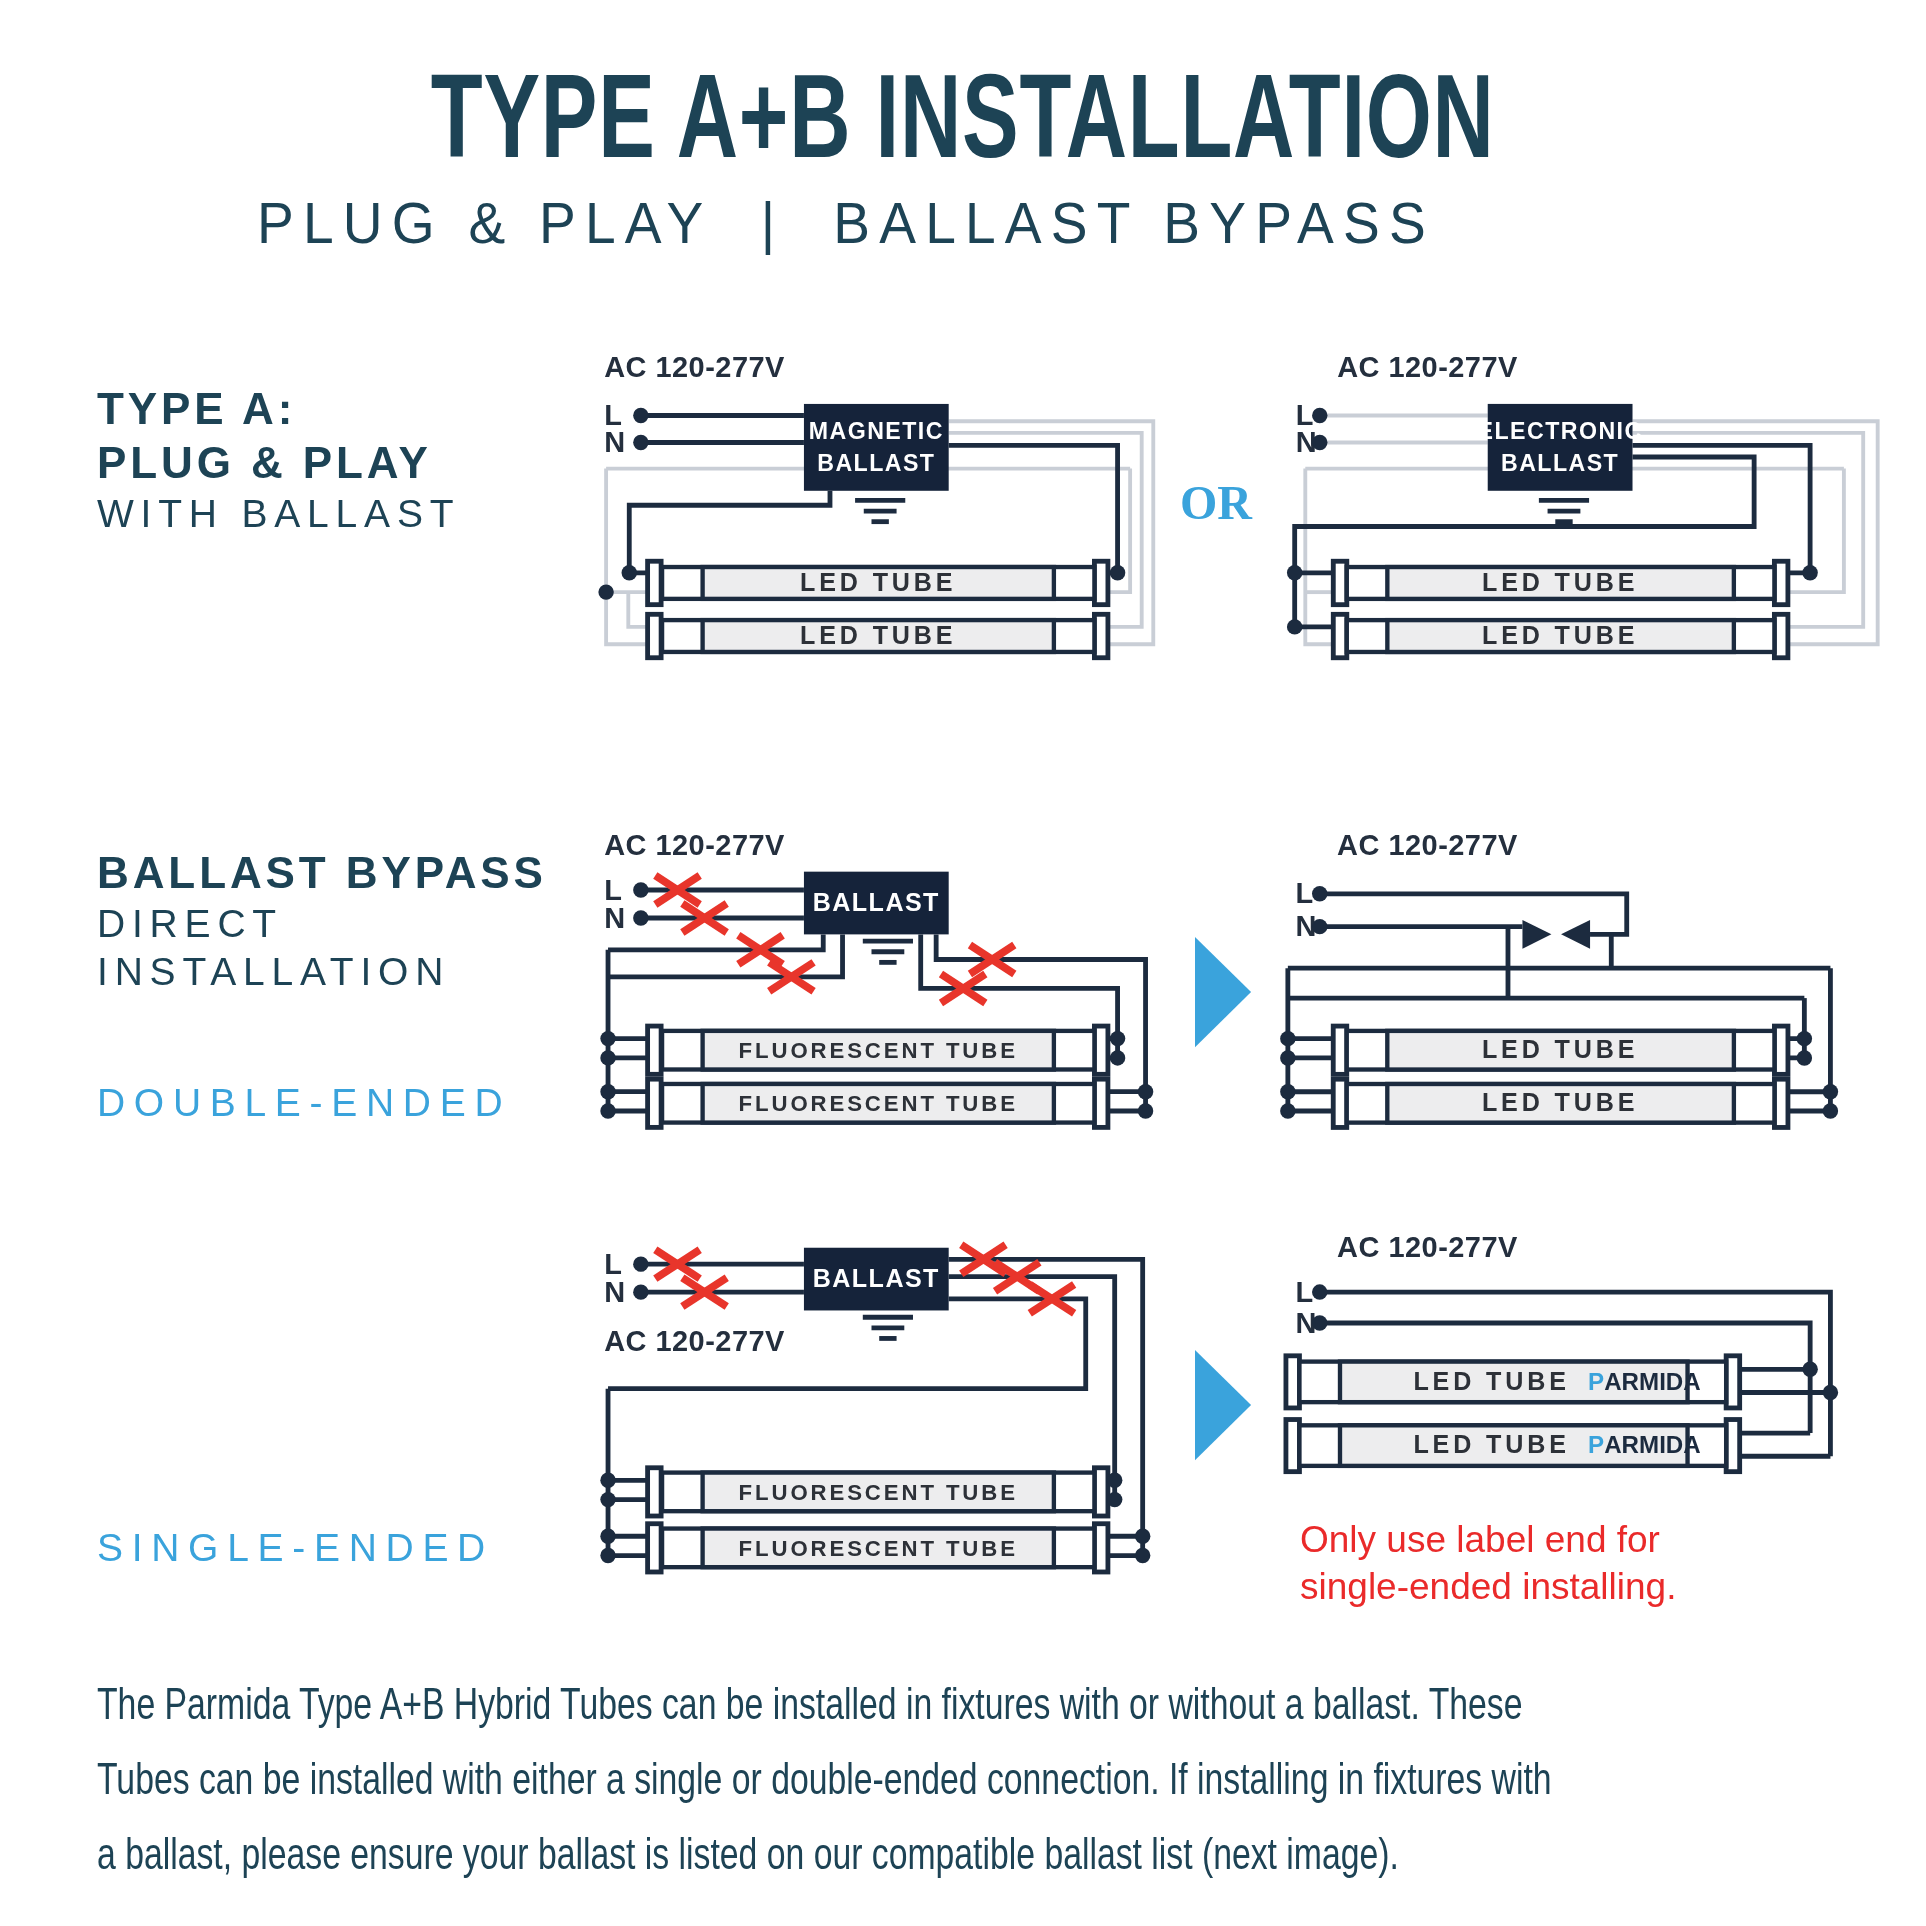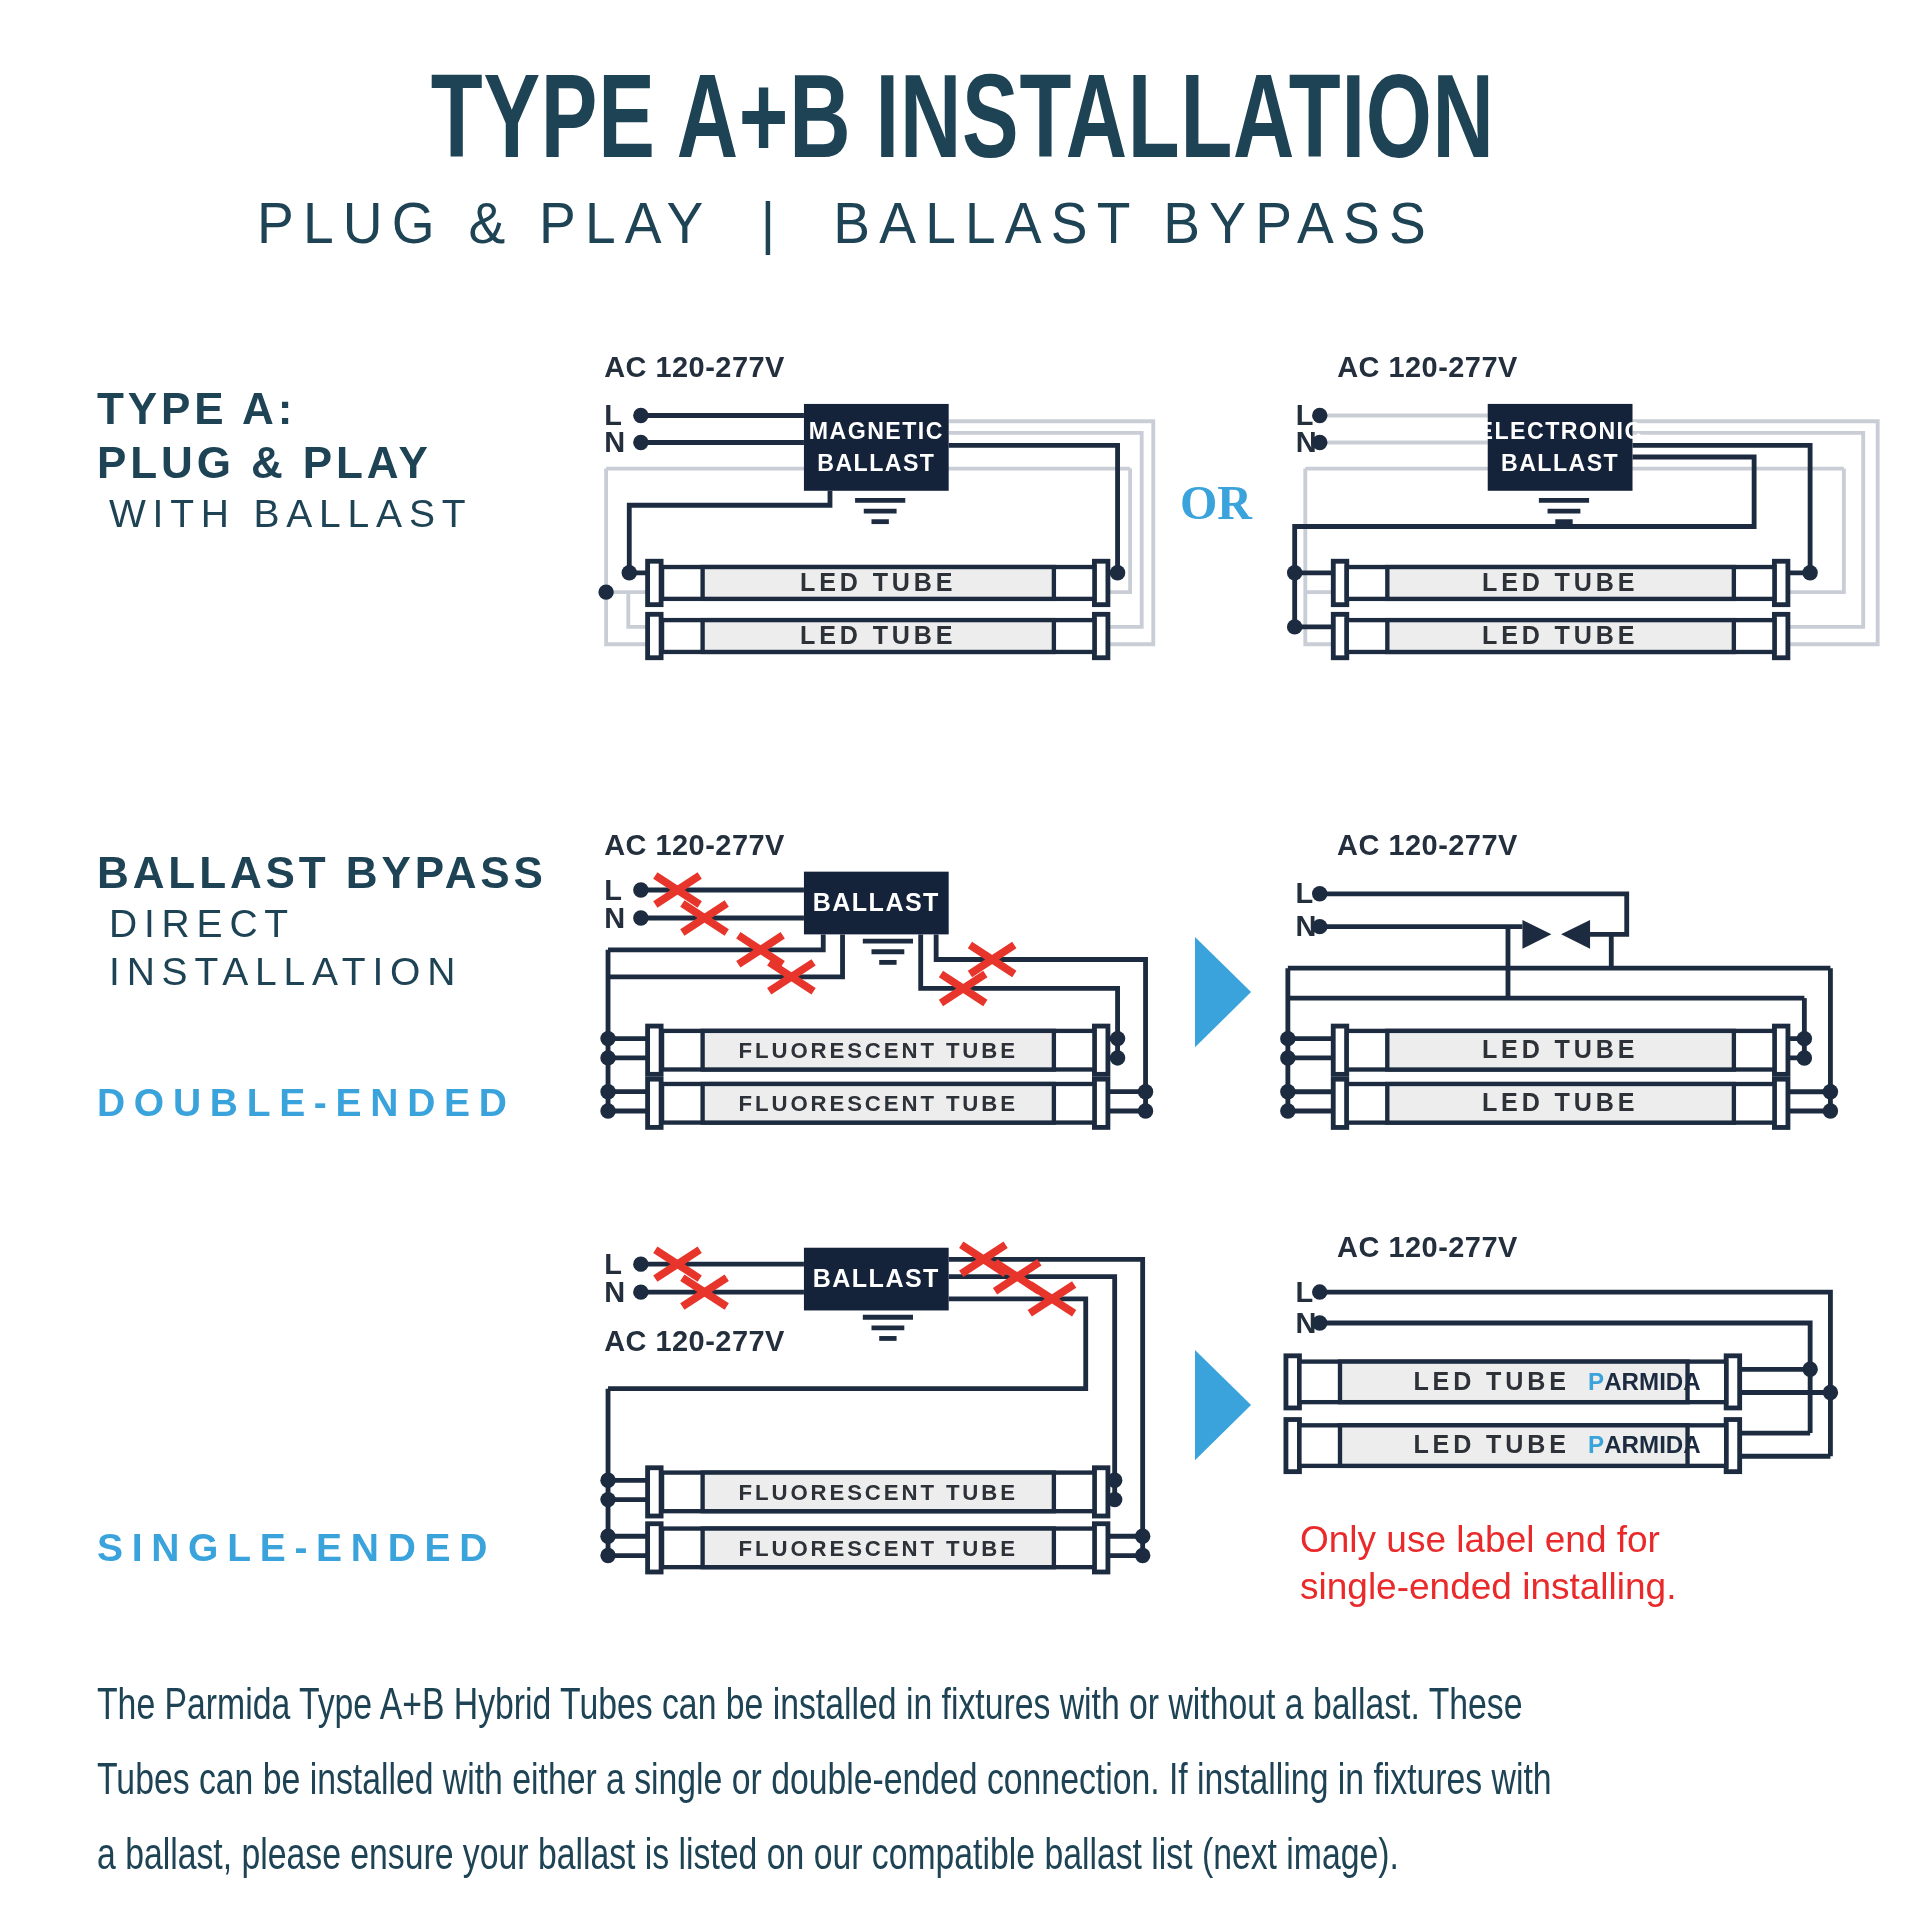--- a/index.html
+++ b/index.html
@@ -14,22 +14,22 @@
   
   .title-wrap{left:0;top:48px;width:1926px;text-align:center;color:var(--navy);}
   .title-inner{display:inline-block;font-size:118px;font-weight:700;letter-spacing:1px;
        transform:scaleX(.72);transform-origin:50% 50%;white-space:pre;}
   .subtitle-wrap{left:0;top:189px;width:1691px;text-align:center;color:var(--navy);}
   .subtitle-inner{display:inline-block;font-size:58px;font-weight:400;letter-spacing:9.7px;
        transform:scaleX(.95);transform-origin:50% 50%;white-space:pre;}
   
   .sec{color:var(--navy);white-space:nowrap;}
   .sec .b{font-size:44px;font-weight:700;letter-spacing:3.9px;line-height:54px;}
-  .sec .r{font-size:39px;font-weight:400;letter-spacing:6.8px;line-height:48px;margin-left:12px;}
-  .endlabel{color:var(--blue);font-size:39px;font-weight:700;letter-spacing:8.7px;white-space:nowrap;}
+  .sec .r{font-size:39px;font-weight:400;letter-spacing:6.8px;line-height:48px;}
+  .endlabel{color:var(--blue);font-size:39px;font-weight:400;letter-spacing:8.7px;white-space:nowrap;}
   .or{color:var(--blue);font-size:48px;font-weight:700;font-family:Liberation Serif, serif;}
   
   .warning{color:var(--red-text);font-size:37px;font-weight:400;line-height:47px;white-space:nowrap;}
   .footer-line{white-space:nowrap;height:75px;color:var(--navy);}
   .footer-line span{display:inline-block;font-size:45px;font-weight:400;
        transform:scaleX(.75);transform-origin:0 50%;}
   
   svg{display:block;overflow:visible;}
   svg text{font-family:"Liberation Sans",sans-serif;}
   .wd{fill:none;stroke:var(--ink);stroke-width:5;}

